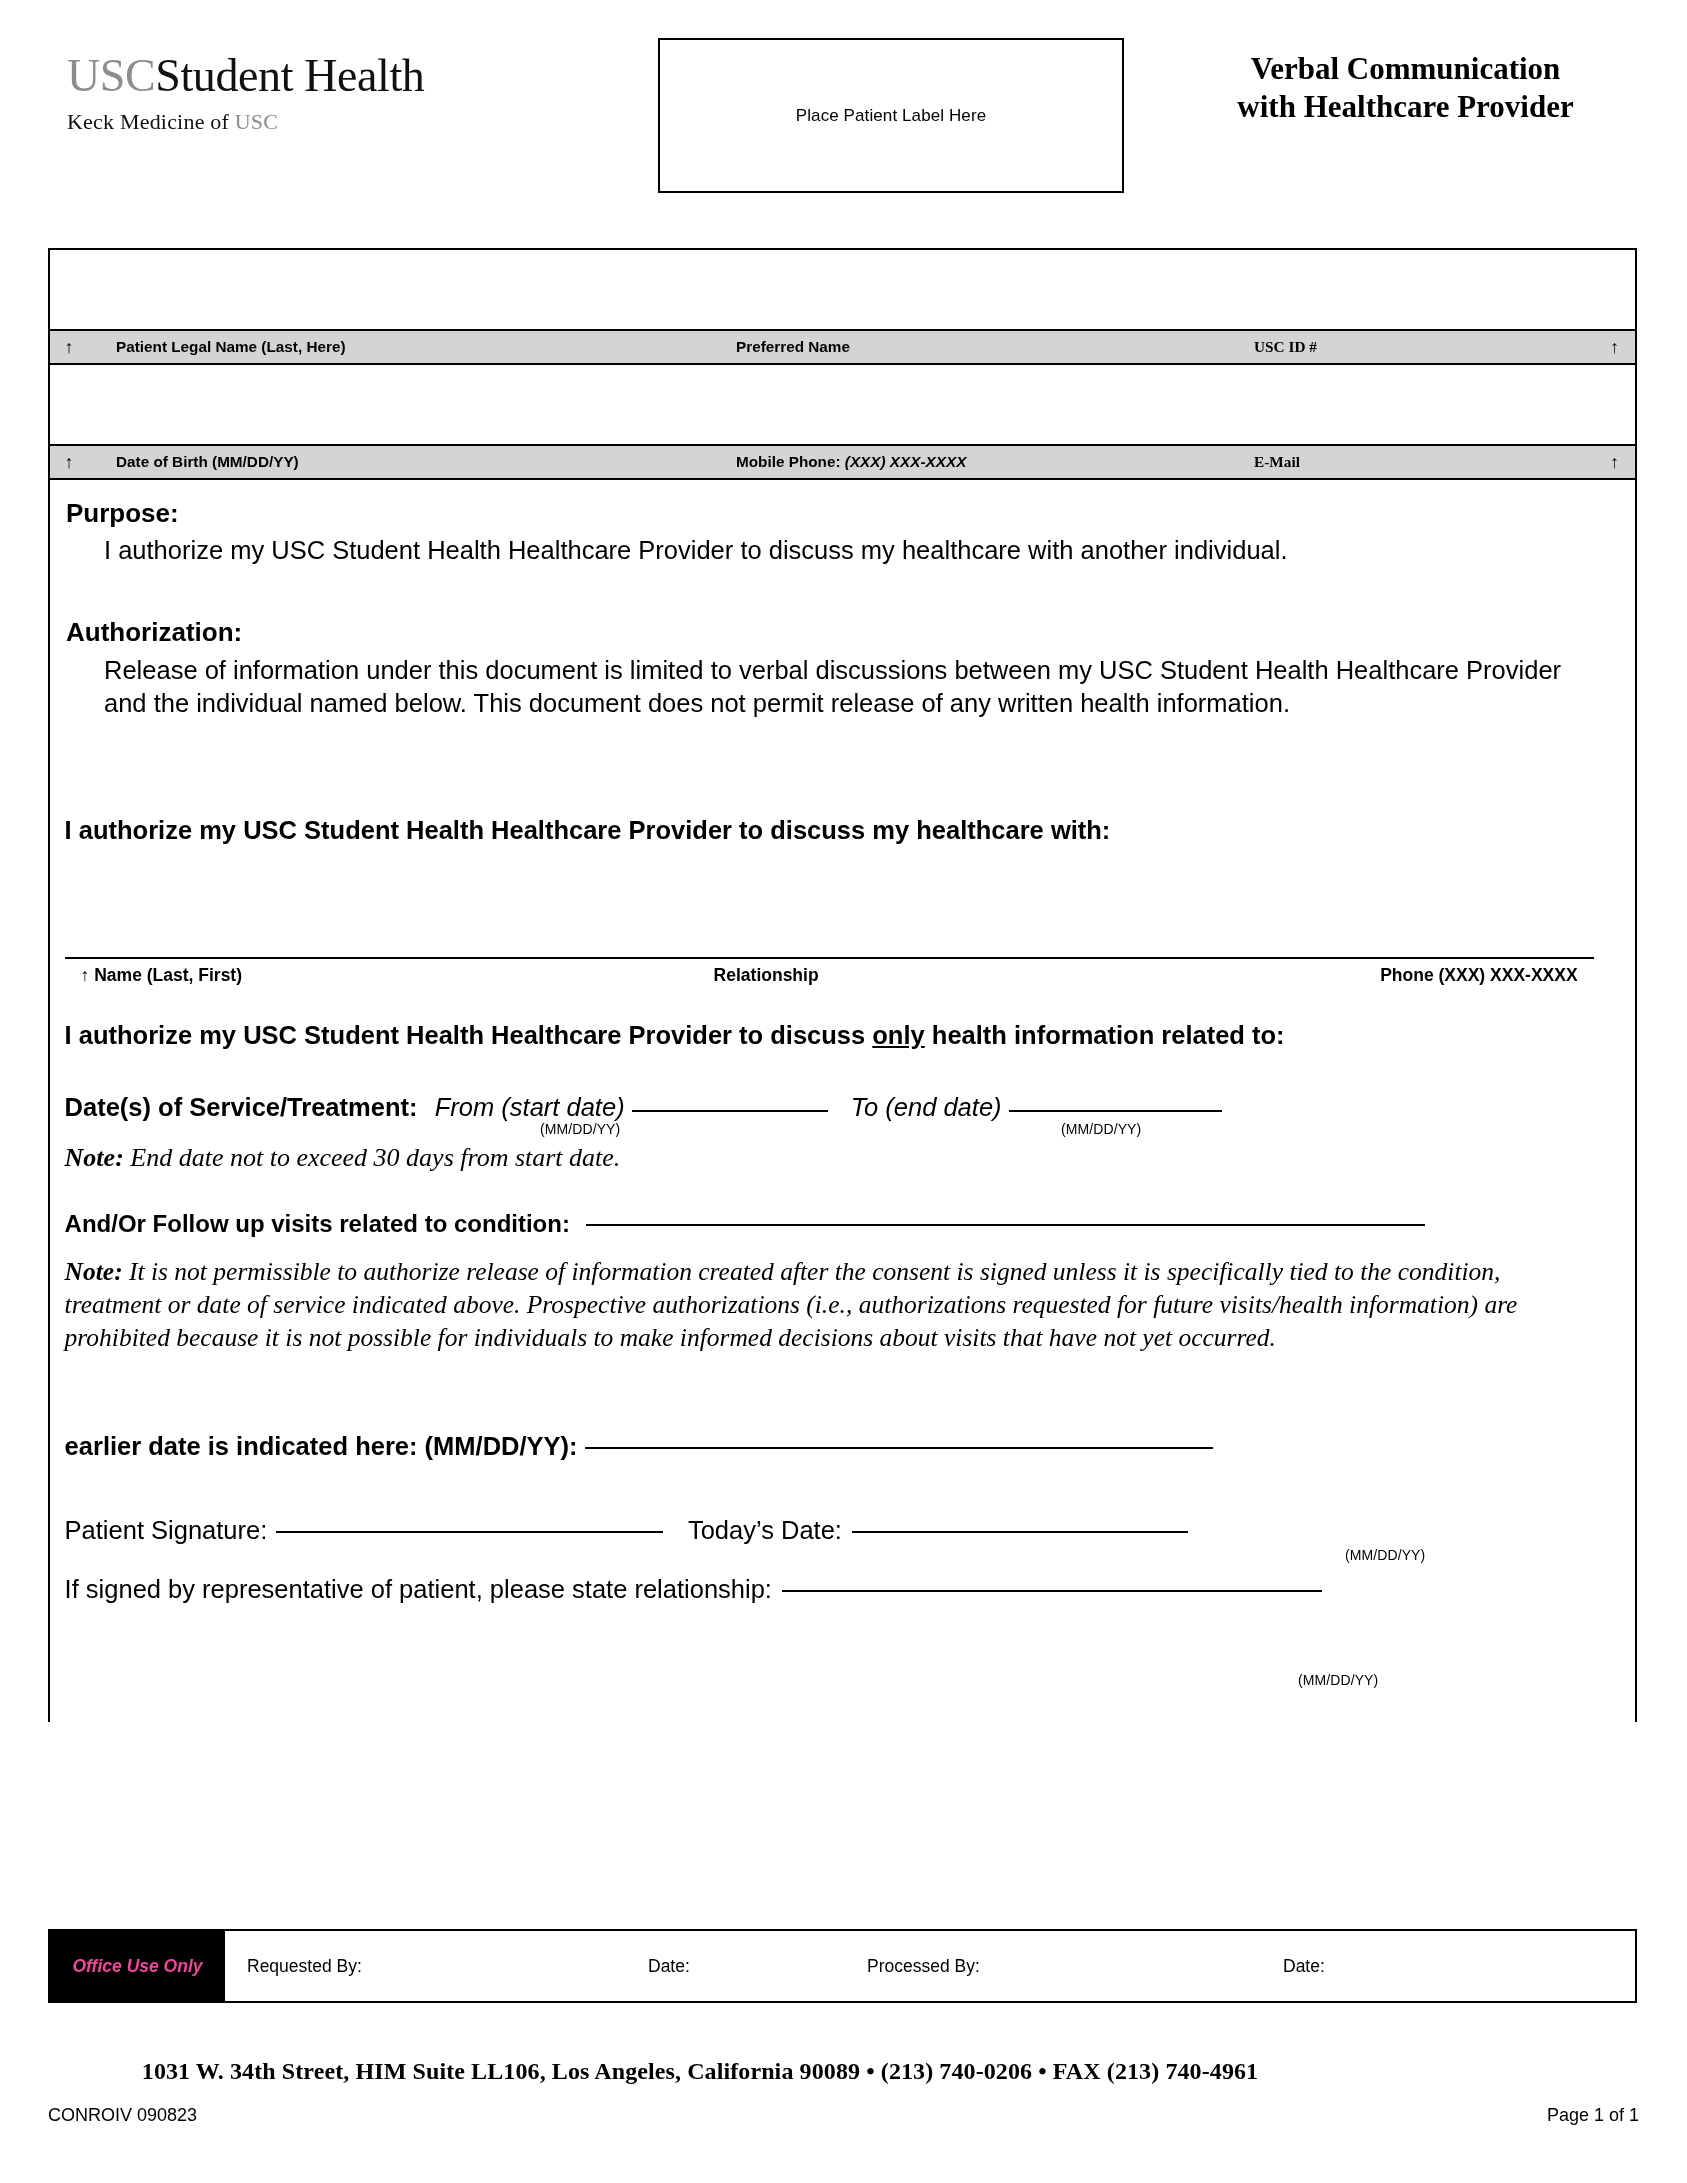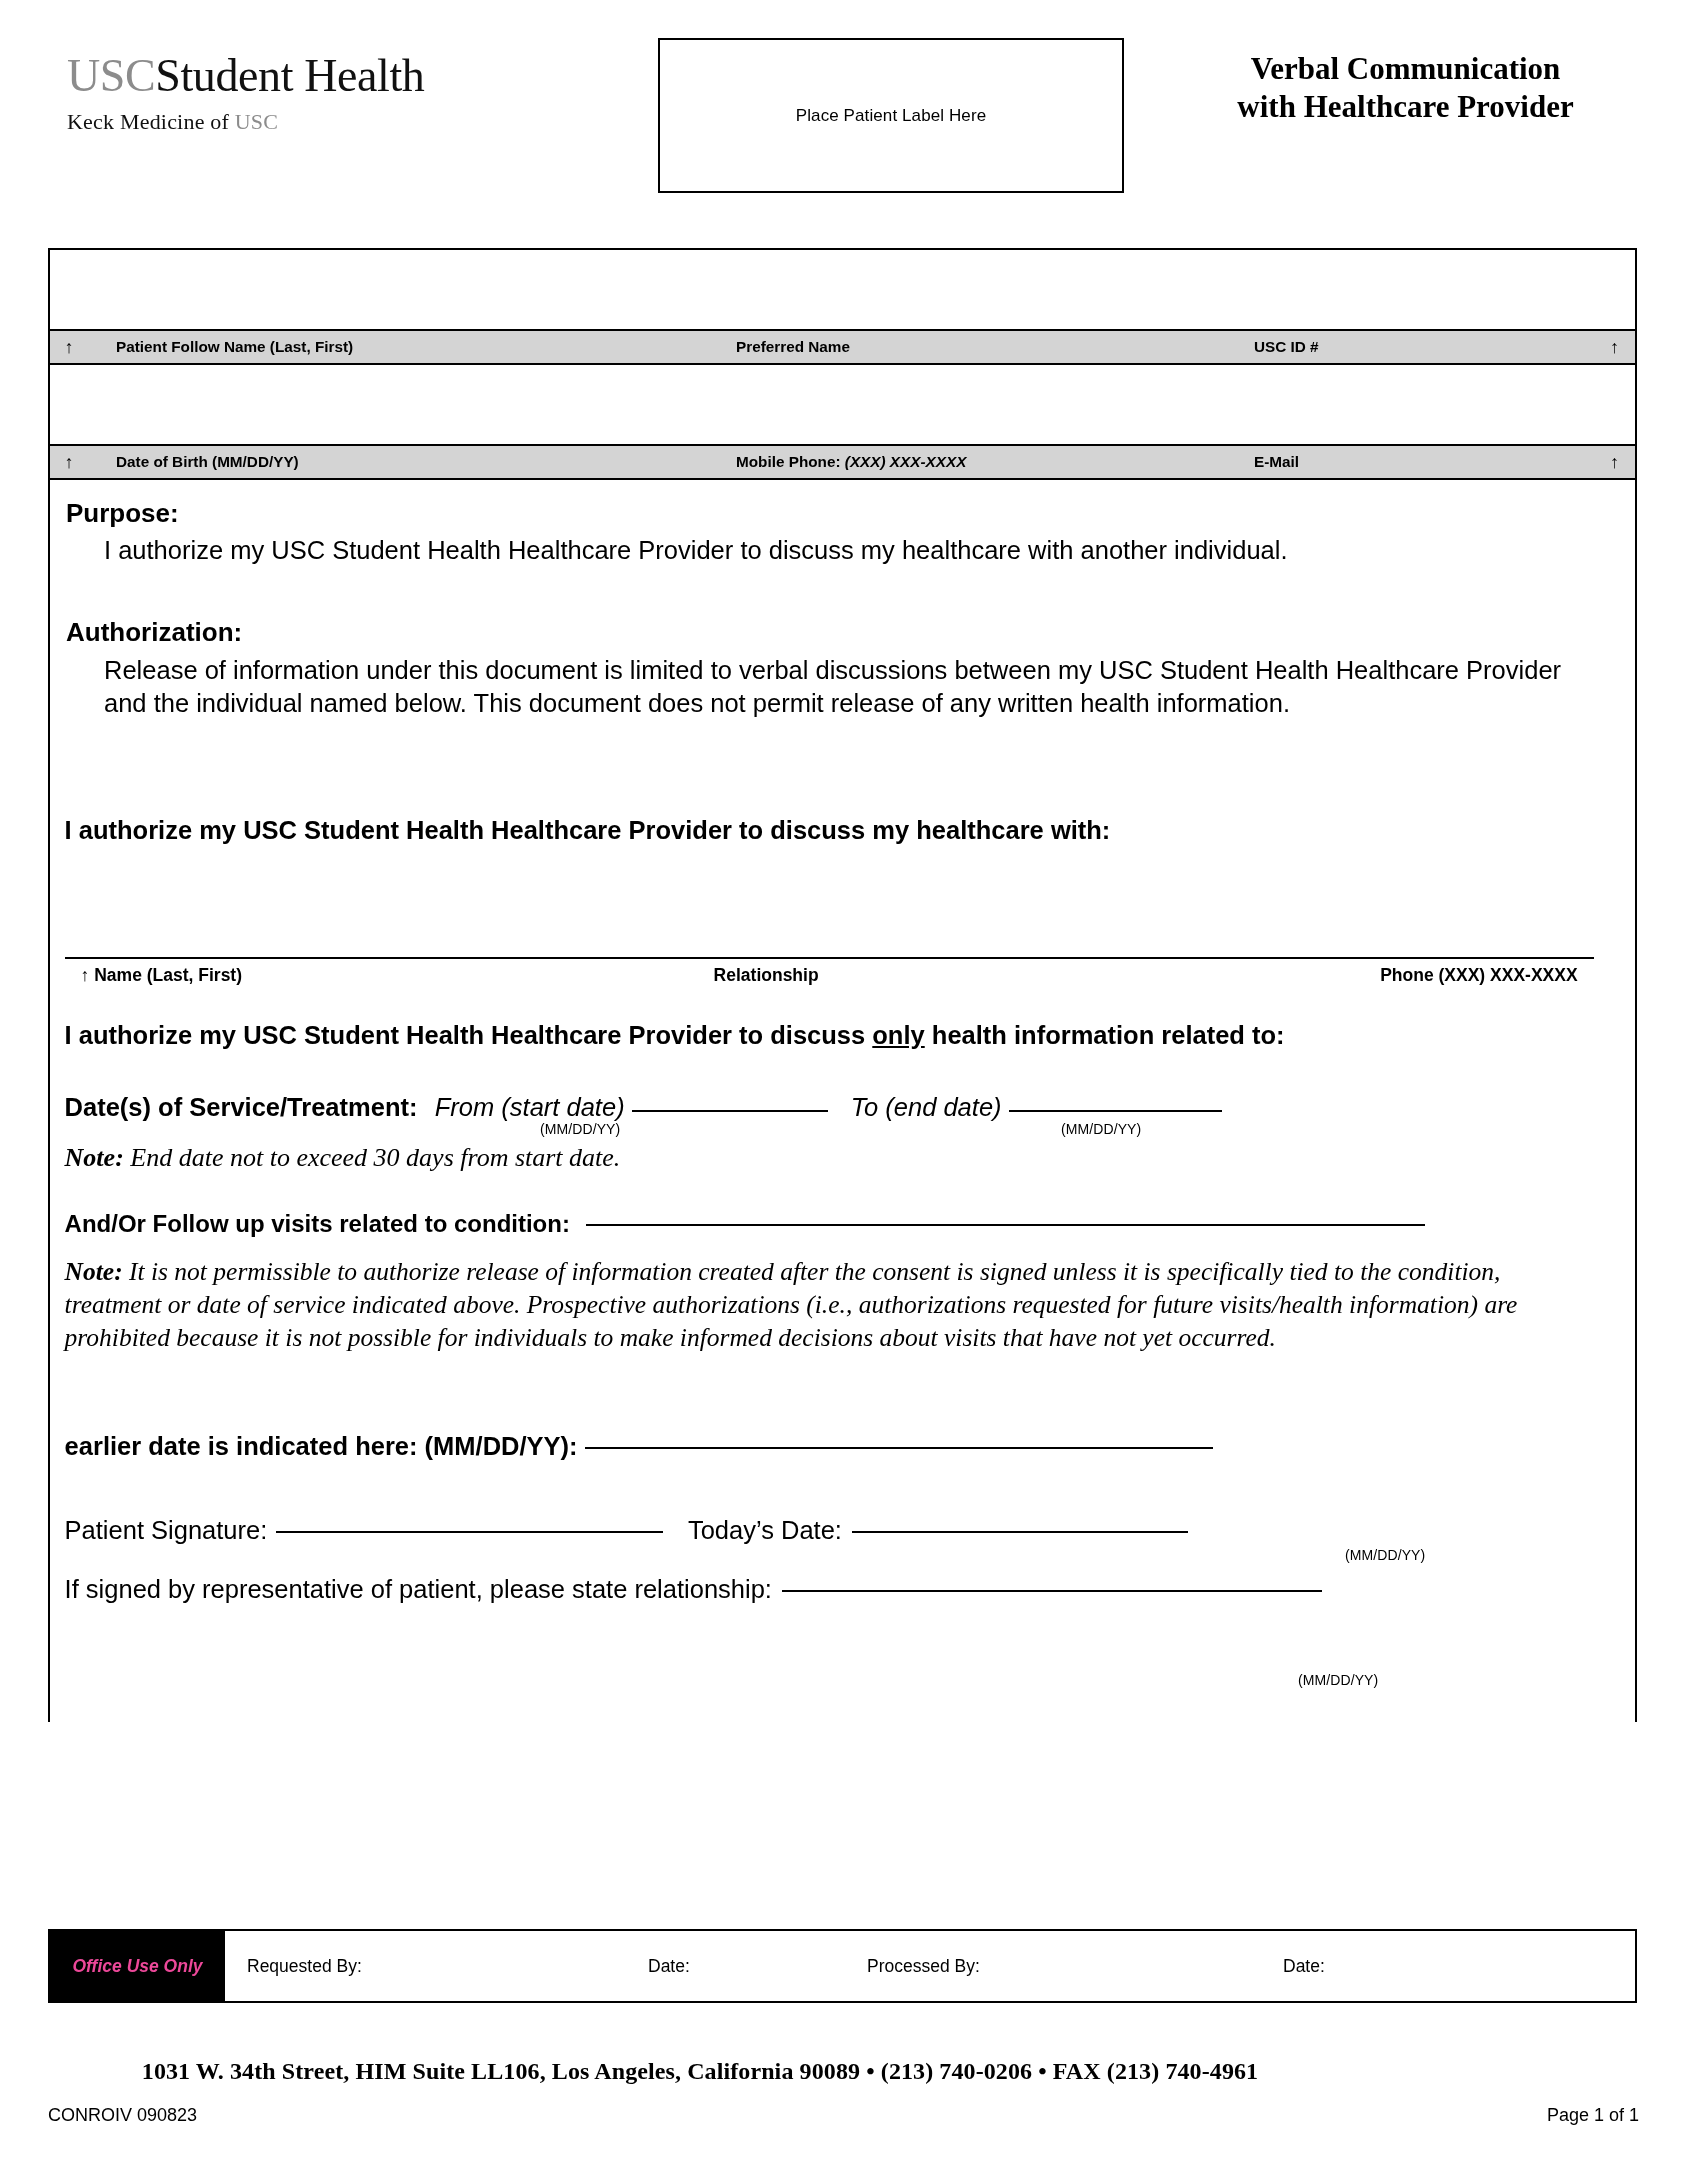--- a/index.html
+++ b/index.html
@@ -111,21 +111,21 @@
     top: 50%;
     transform: translateY(-50%);
     font-size: 15.3px;
     font-weight: bold;
     white-space: nowrap;
   }
   .gray-bar .arrow-l { left: 14.6px; font-weight: normal; font-size: 18px; }
   .gray-bar .arrow-r { right: 16px; font-weight: normal; font-size: 18px; }
   .gray-bar .c1 { left: 66px; }
   .gray-bar .c2 { left: 686px; }
-  .gray-bar .c3 { left: 1204px; }
+  .gray-bar .c3 { left: 1204px; font-family: Liberation Serif, serif; }
   .gray-bar .ital { font-style: italic; font-weight: bold; }
 
   
   .body-area {
     position: relative;
     padding: 1px;
     background: #fff;
   }
 
   .sec-head {
@@ -397,21 +397,21 @@
   </div>
 
 </div>
 
 <div class="frame">
 
   <div class="blank-row"></div>
 
   <div class="gray-bar">
     <span class="cell arrow-l">↑</span>
-    <span class="cell c1">Patient Follow Name  (Last, First)</span>
+    <span class="cell c1">Patient Legal Name  (Last, Here)</span>
     <span class="cell c2">Preferred Name</span>
     <span class="cell c3">USC ID #</span>
     <span class="cell arrow-r">↑</span>
   </div>
 
   <div class="blank-row"></div>
 
   <div class="gray-bar">
     <span class="cell arrow-l">↑</span>
     <span class="cell c1">Date of Birth (MM/DD/YY)</span>

